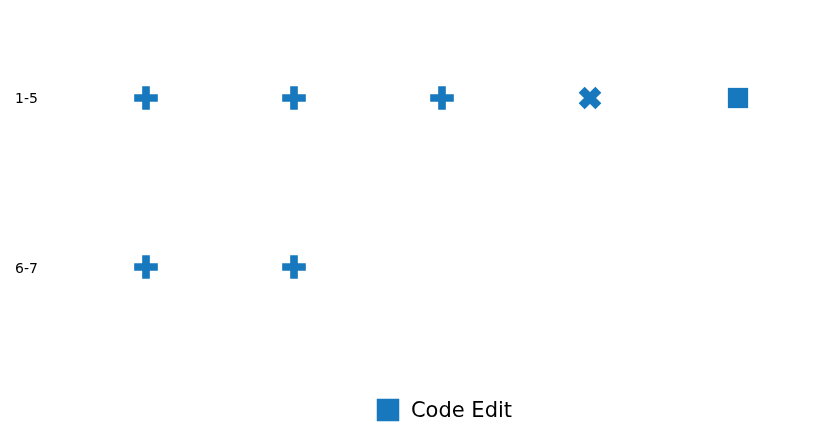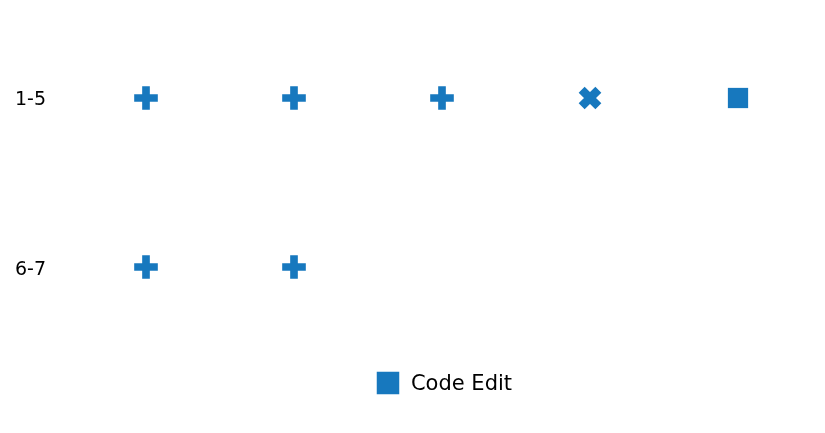--- a/index.html
+++ b/index.html
@@ -13,35 +13,35 @@
     width: 825px;
     height: 433px;
     background: #ffffff;
     overflow: hidden;
   }
   .row-label {
     position: absolute;
     left: 15px;
     width: 60px;
     transform: translateY(-50%);
-    font-size: 19px;
+    font-size: 14px;
     color: #000000;
     text-align: left;
     white-space: nowrap;
   }
   .marker {
     position: absolute;
     transform: translate(-50%, -50%);
     line-height: 0;
   }
   .legend {
     position: absolute;
     left: 0;
     right: 0;
-    top: 383px;
+    top: 410px;
     transform: translateY(-50%);
     display: flex;
     justify-content: center;
     align-items: center;
     gap: 30px;
     padding-left: 60px;
   }
   .legend-item {
     display: flex;
     align-items: center;

